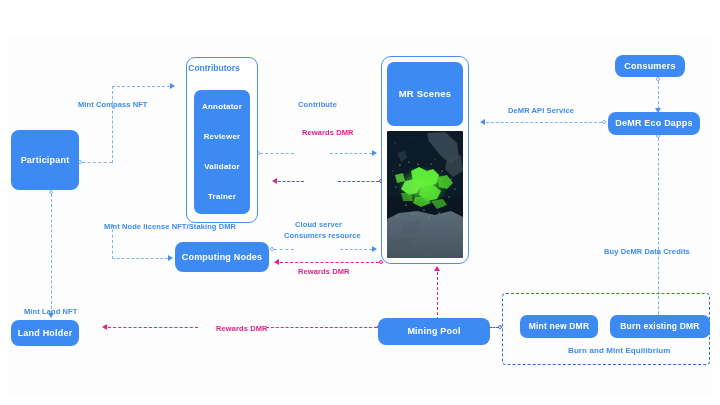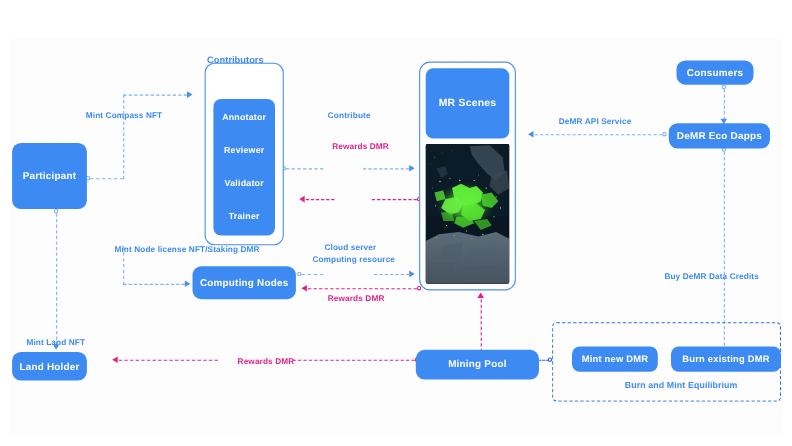--- a/index.html
+++ b/index.html
@@ -117,21 +117,21 @@
 
     <div class="lab" style="left:56px;top:188px;padding-left:40px;">Mint Node license NFT/Staking DMR</div>
 
     <div class="lab" style="left:16px;top:246px;margin-top:27px;">Mint Land NFT</div>
 
     <div class="lab" style="left:290px;top:66px;">Contribute</div>
 
     <div class="lab pink" style="left:294px;top:94px;">Rewards DMR</div>
 
     <div class="lab" style="left:287px;top:186px;">Cloud server</div>
-    <div class="lab" style="left:276px;top:197px;">Computing resource</div>
+    <div class="lab" style="left:276px;top:197px;">Consumers resource</div>
 
     <div class="lab pink" style="left:290px;top:233px;">Rewards DMR</div>
 
     <div class="lab pink" style="left:208px;top:290px;">Rewards DMR</div>
 
     <div class="lab" style="left:500px;top:72px;">DeMR API Service</div>
 
     <div class="lab" style="left:596px;top:213px;">Buy DeMR Data Credits</div>
 
     <div class="node" id="participant" style="left:3px;top:96px;width:68px;height:60px;">Participant</div>
@@ -140,21 +140,21 @@
 
     <div class="node" id="land-holder" style="left:3px;top:286px;width:68px;height:26px;">Land Holder</div>
 
     <div class="node" id="mining-pool" style="left:370px;top:284px;width:112px;height:27px;">Mining Pool</div>
 
     <div class="node" id="consumers" style="left:607px;top:21px;width:70px;height:22px;">Consumers</div>
 
     <div class="node" id="demr-eco-dapps" style="left:600px;top:78px;width:92px;height:23px;">DeMR Eco Dapps</div>
 
     <div class="outline" style="left:178px;top:23px;width:72px;height:166px;"></div>
-    <div style="position:absolute;left:178px;top:12px;width:56px;height:16px;display:flex;
+    <div style="position:absolute;left:178px;top:26px;width:56px;height:16px;display:flex;
                 align-items:center;justify-content:center;color:#3d8bf2;font-size:8.5px;font-weight:bold;">Contributors</div>
     <div class="node" style="left:186px;top:56px;width:56px;height:124px;flex-direction:column;
                 justify-content:space-around;border-radius:7px;">
       <span style="font-size:8px;">Annotator</span>
       <span style="font-size:8px;">Reviewer</span>
       <span style="font-size:8px;">Validator</span>
       <span style="font-size:8px;">Trainer</span>
     </div>
 
     <div class="outline" style="left:373px;top:22px;width:88px;height:208px;border-radius:10px;"></div>

